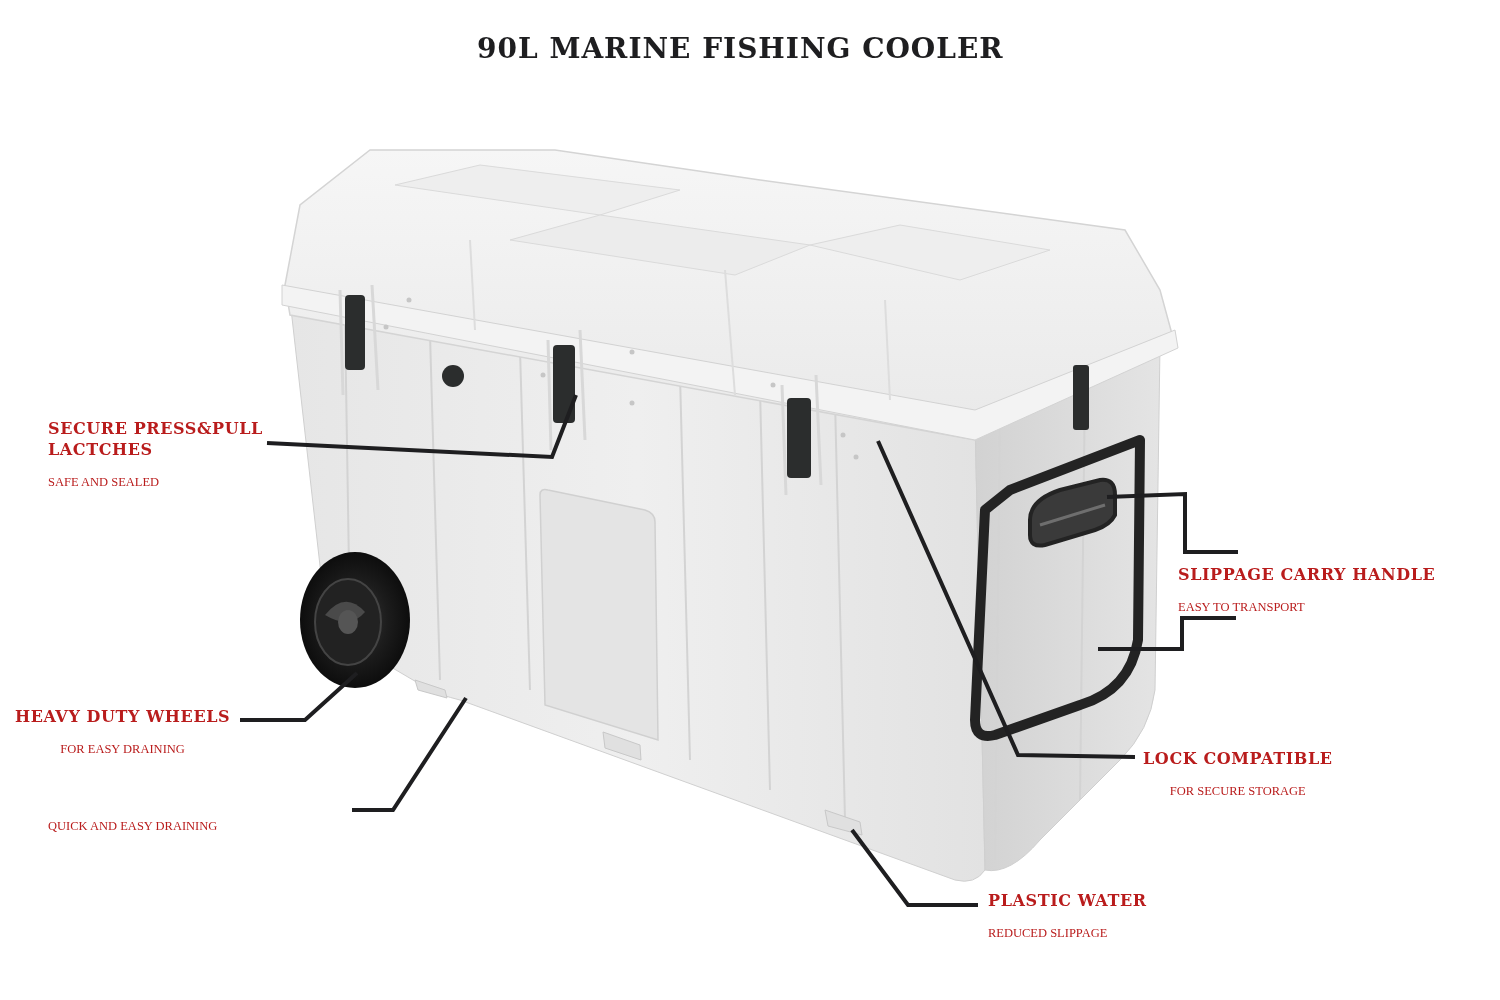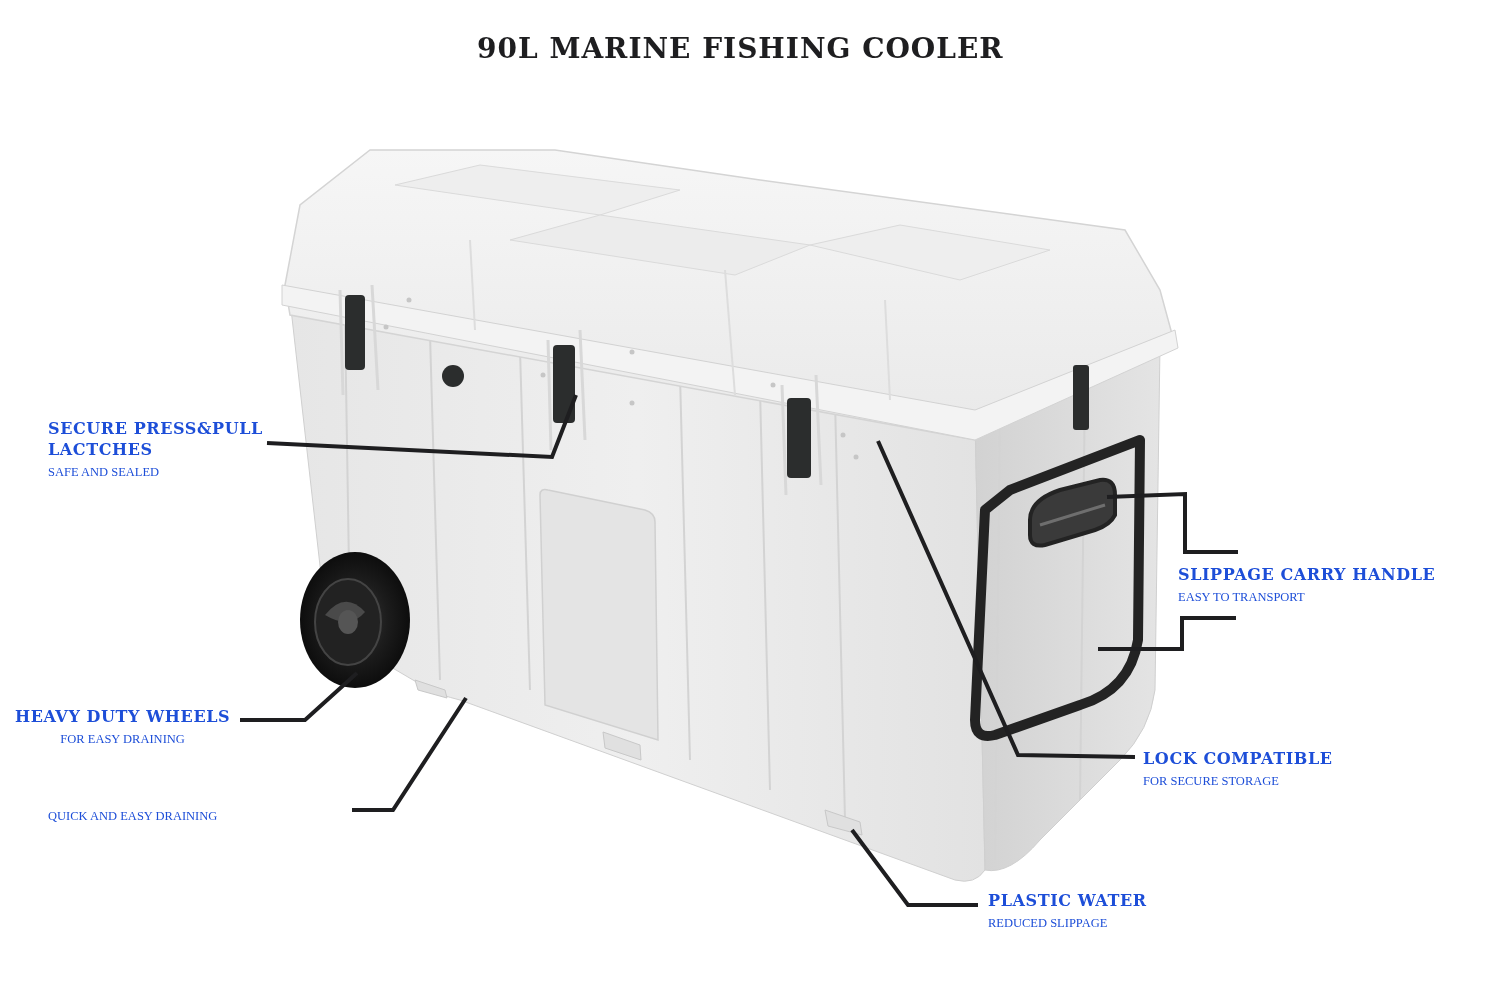--- a/index.html
+++ b/index.html
@@ -5,29 +5,29 @@
   html, body { margin: 0; padding: 0; background: #ffffff; }
   body { width: 1500px; height: 1000px; position: relative; overflow: hidden; }
   .title {
     position: absolute; left: 455px; top: 32px;
     font-family: "DejaVu Serif", "Liberation Serif", serif;
     font-weight: bold; font-size: 28px; letter-spacing: 1px; color: #1e1e20;
     white-space: nowrap;
     margin-left: 22px;
   }
   svg.art { position: absolute; left: 0; top: 0; }
-  .label { position: absolute; white-space: nowrap; color: #1d4ed8; }
+  .label { position: absolute; white-space: nowrap; color: #b91c1c; }
   .label .head {
     font-family: "DejaVu Serif", "Liberation Serif", serif;
     font-weight: bold; font-size: 16px; letter-spacing: 0.6px; line-height: 21px;
     display: block;
   }
   .label .sub {
     font-family: "Liberation Serif", "DejaVu Serif", serif;
-    font-size: 12.5px; line-height: 16px; display: block; margin-top: 4px;
+    font-size: 12.5px; line-height: 16px; display: block; margin-top: 14px;
   }
 </style>
 </head>
 <body>
 
 <div class="title">90L MARINE FISHING COOLER</div>
 
 <svg class="art" width="1500" height="1000" viewBox="0 0 1500 1000">
   <defs>
     <linearGradient id="frontG" x1="0" y1="0" x2="1" y2="0">
@@ -155,21 +155,21 @@
 
 <div class="label" style="left:48px; top:804px;">
   <span class="sub">QUICK AND EASY DRAINING</span>
 </div>
 
 <div class="label" style="left:1178px; top:564px;">
   <span class="head">SLIPPAGE CARRY HANDLE</span>
   <span class="sub">EASY TO TRANSPORT</span>
 </div>
 
-<div class="label" style="left:1143px; top:748px;">
+<div class="label" style="left:1143px; top:748px;text-align:center;">
   <span class="head">LOCK COMPATIBLE</span>
   <span class="sub">FOR SECURE STORAGE</span>
 </div>
 
 <div class="label" style="left:988px; top:890px;">
   <span class="head">PLASTIC WATER</span>
   <span class="sub">REDUCED SLIPPAGE</span>
 </div>
 
 </body></html>

